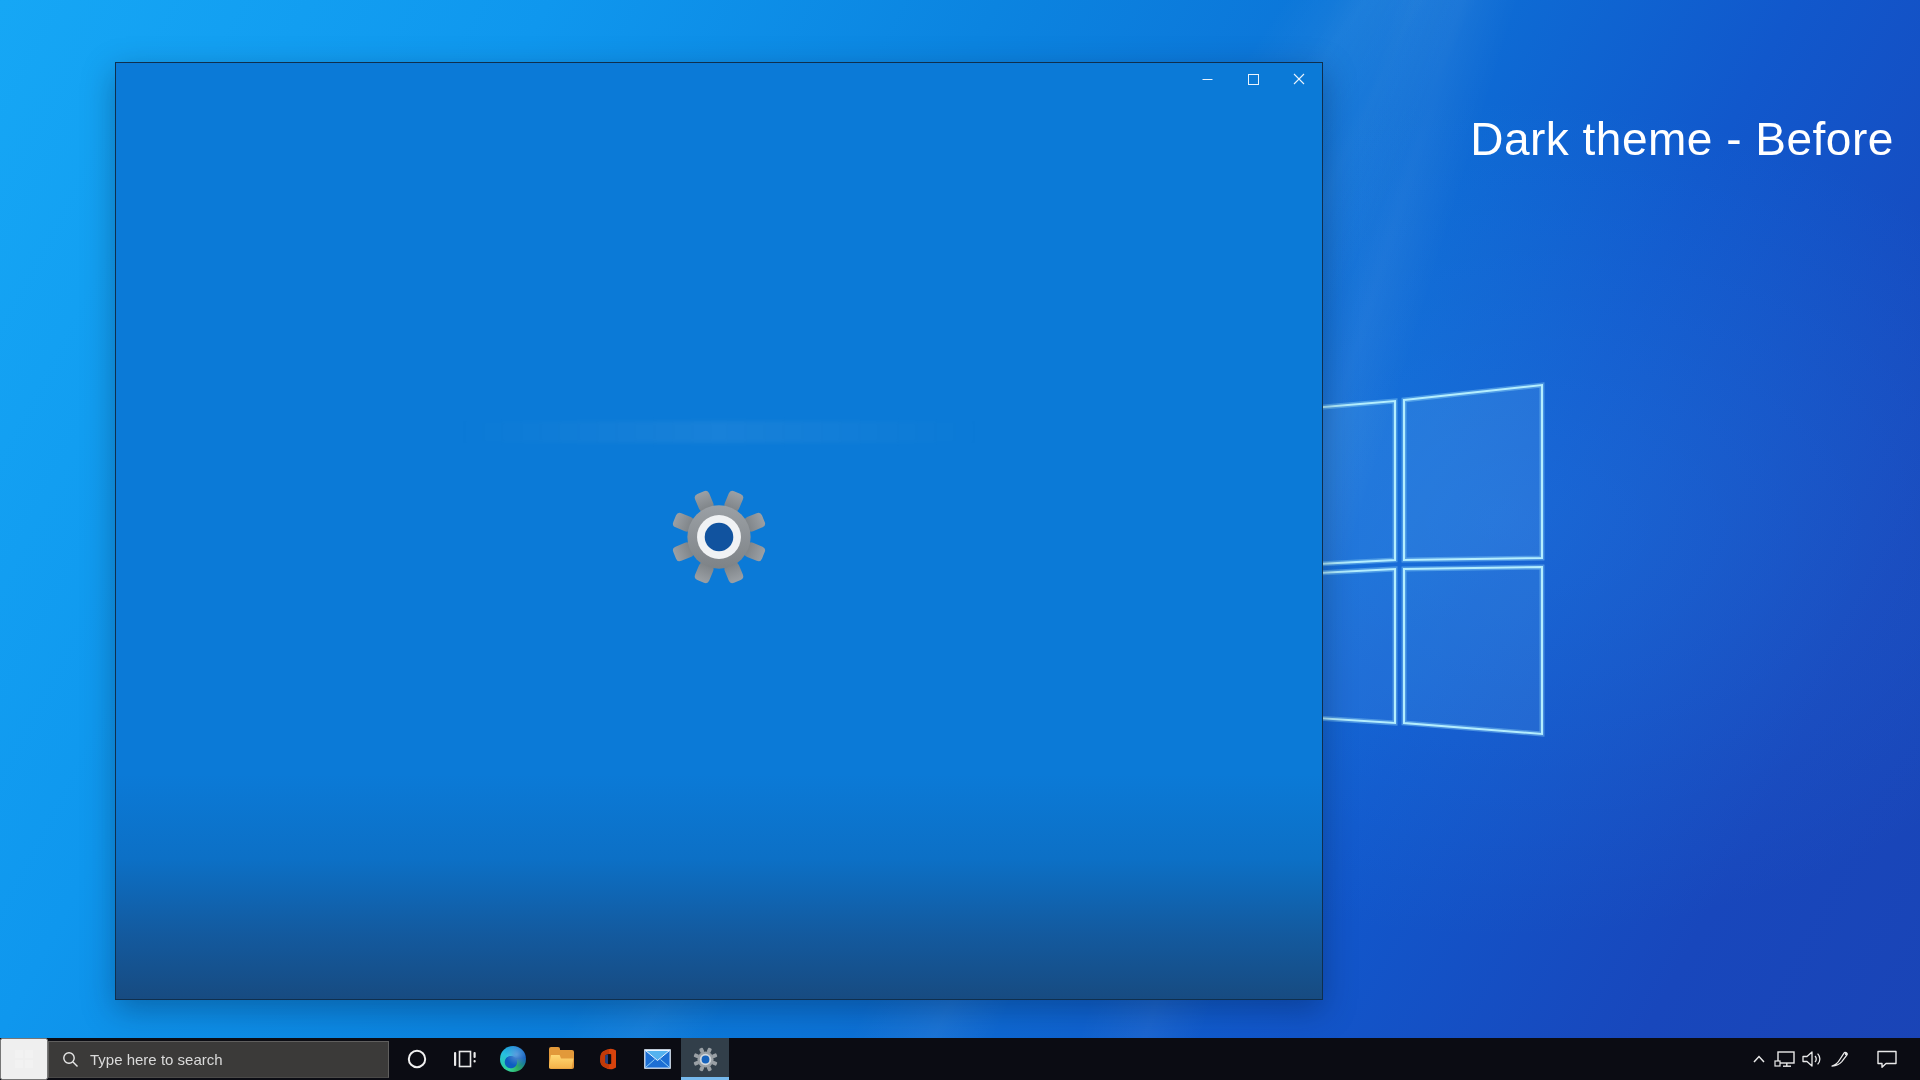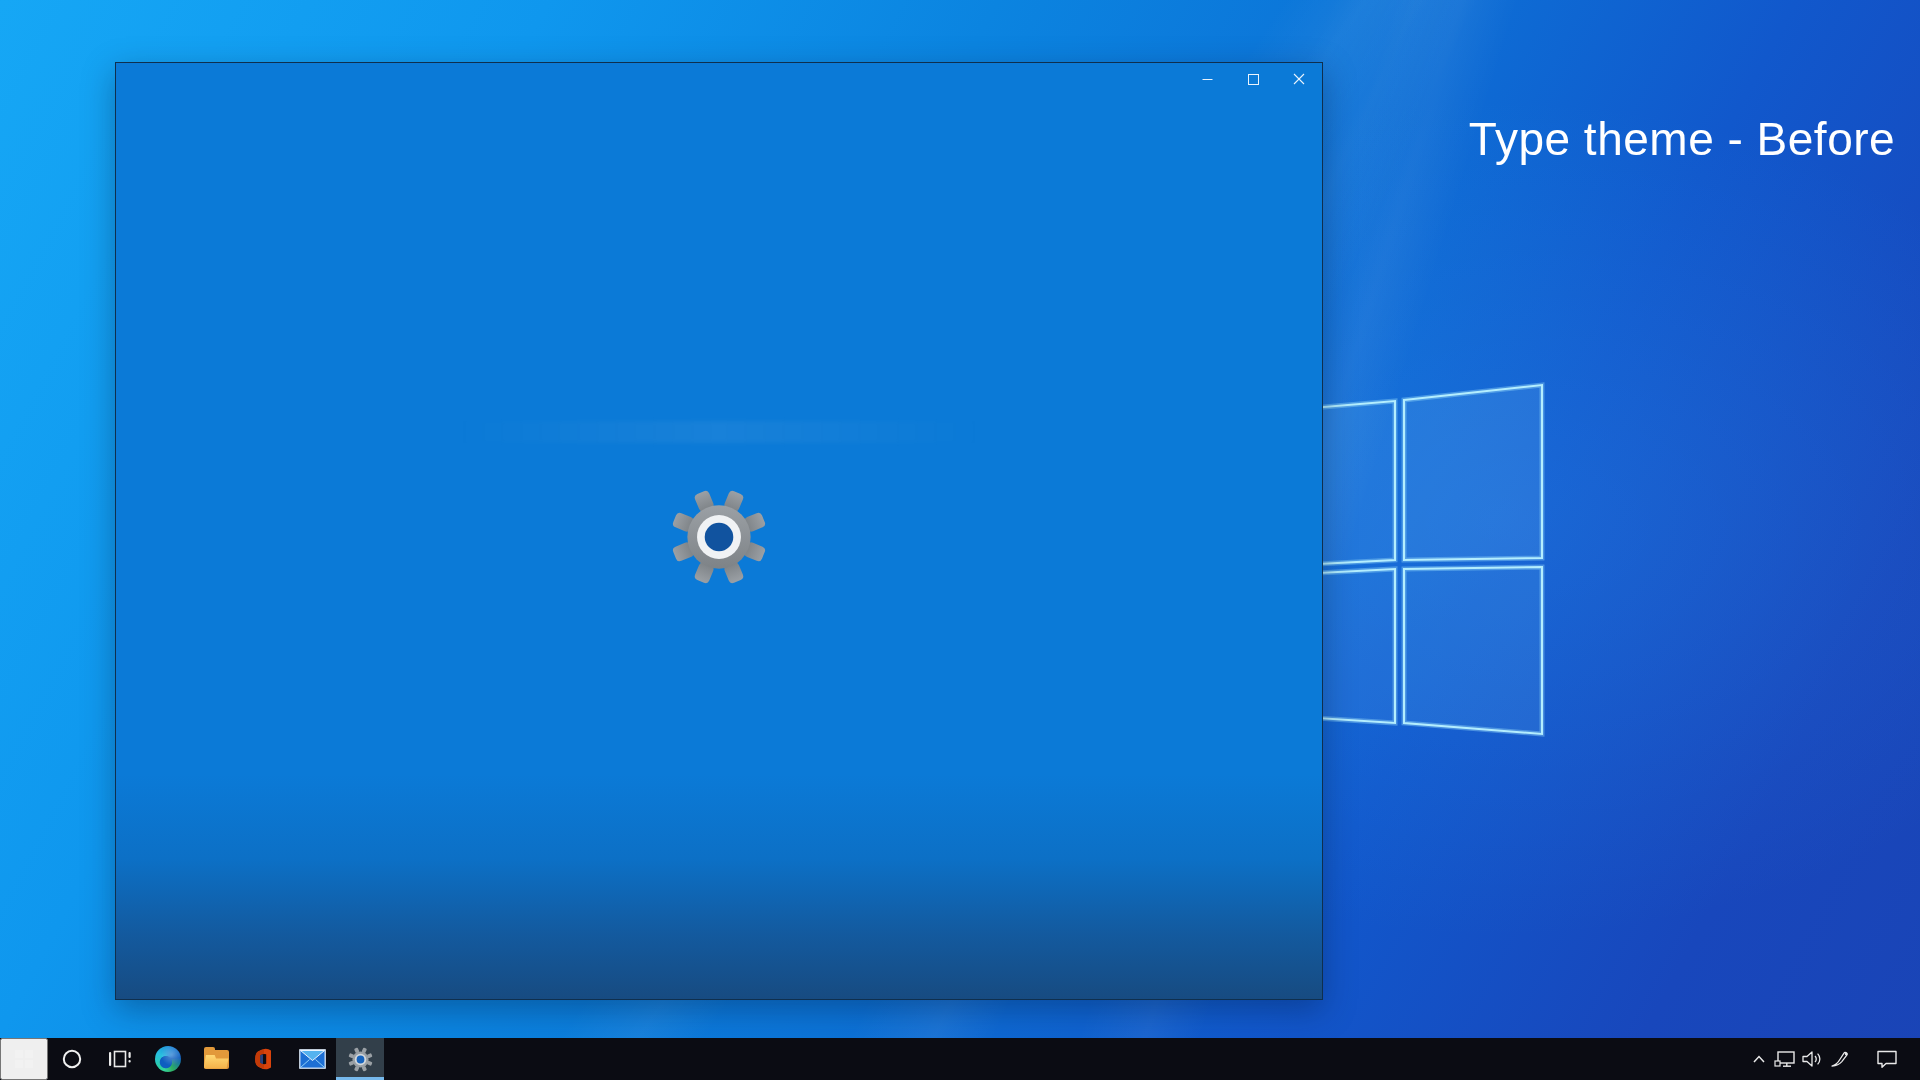--- a/index.html
+++ b/index.html
@@ -127,21 +127,21 @@
       <polygon points="0,205 155,197 155,351 0,341"></polygon>
     </g>
     <g stroke="rgba(185,242,255,0.95)" stroke-width="2">
       <polygon points="164,28 302,13 302,186 164,188" fill="rgba(150,220,255,0.13)"></polygon>
       <polygon points="164,197 302,195 302,362 164,351" fill="rgba(140,215,255,0.11)"></polygon>
       <polygon points="0,42 155,29 155,188 0,196" fill="rgba(150,220,255,0.10)"></polygon>
       <polygon points="0,205 155,197 155,351 0,341" fill="rgba(140,215,255,0.09)"></polygon>
     </g>
   </svg>
 
-  <div class="annotation">Type theme - Before</div>
+  <div class="annotation">Dark theme - Before</div>
 
   <div class="settings-window">
     <div class="splash-band"></div>
 
     <div class="caption-buttons">
       <button class="caption-btn" title="Minimize">
         <svg width="11" height="11" viewBox="0 0 11 11">
           <line x1="0.5" y1="5.5" x2="10.5" y2="5.5" stroke="#e9f3fc" stroke-width="1"></line>
         </svg>
       </button>
@@ -185,20 +185,27 @@
 
     <button class="start-button" title="Start">
       <span class="win-logo">
         <span></span>
           <span></span>
           <span></span>
           <span></span>
       </span>
     </button>
 
+    <div class="search-box">
+      <svg width="17" height="17" viewBox="0 0 17 17">
+        <circle cx="7" cy="7" r="5.2" fill="none" stroke="#e8e8e8" stroke-width="1.4"></circle>
+        <line x1="11" y1="11" x2="15.5" y2="15.5" stroke="#e8e8e8" stroke-width="1.4"></line>
+      </svg>
+      <input class="search-input" type="text" readonly="" placeholder="Type here to search" style="">
+    </div>
 
     <div class="task-buttons">
 
       <button class="task-btn" title="Cortana">
         <svg width="22" height="22" viewBox="0 0 22 22">
           <circle cx="11" cy="11" r="8.2" fill="none" stroke="#f0f0f0" stroke-width="2"></circle>
         </svg>
       </button>
 
       <button class="task-btn" title="Task View">

